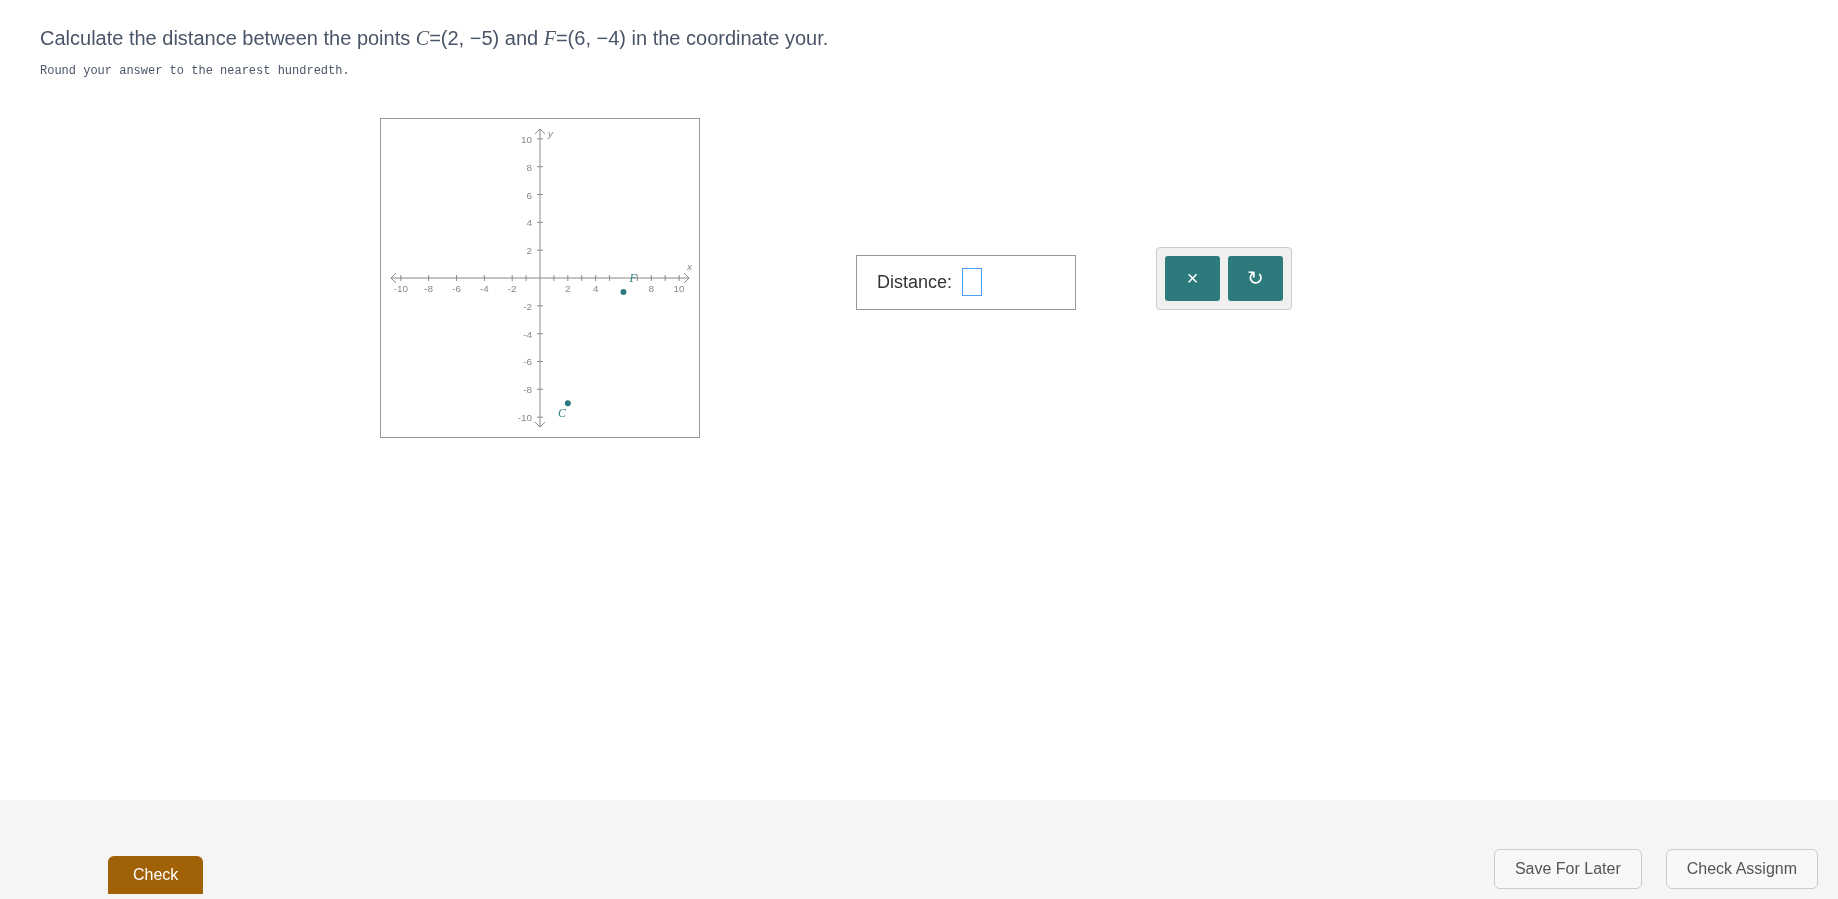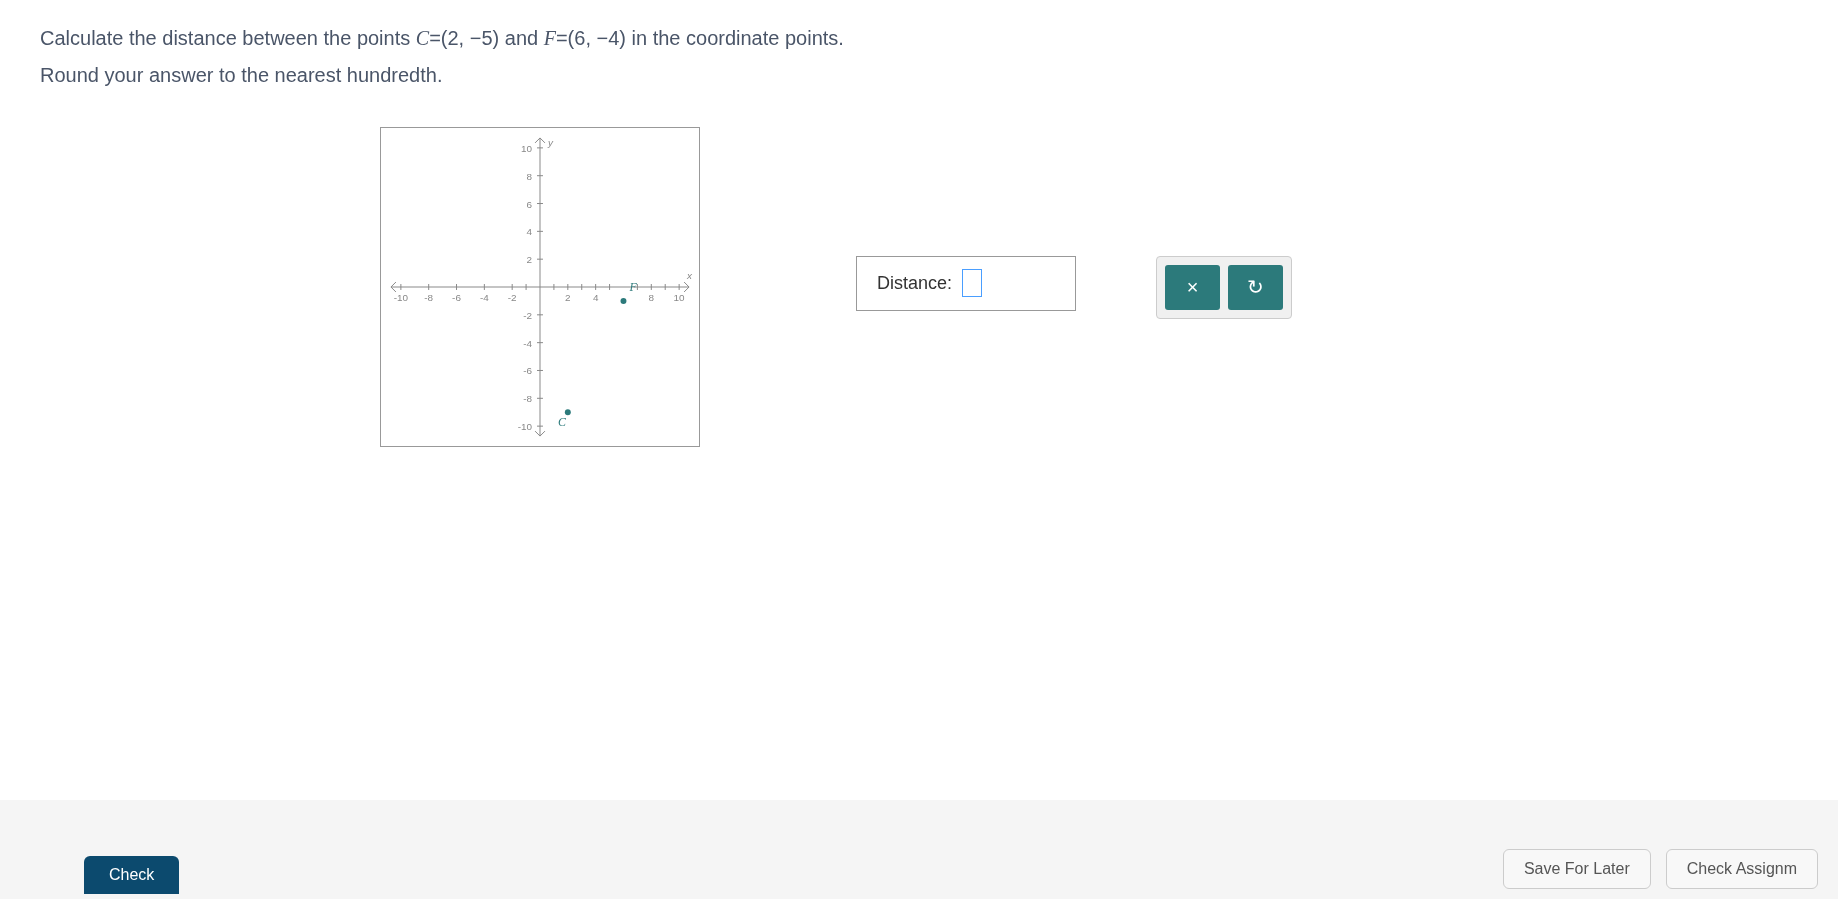--- a/index.html
+++ b/index.html
@@ -24,23 +24,24 @@
       font-size: 20px;
       color: #4a5568;
       line-height: 1.8;
       margin-bottom: 8px;
     }
     .question-text .math-var {
       font-style: italic;
       font-family: 'Times New Roman', serif;
     }
     .instruction-text {
-      font-size: 20px;
+      font-size: 12px;
       color: #4a5568;
       margin-bottom: 30px;
+      font-family: Liberation Mono, monospace;
     }
     .work-area {
       display: flex;
       align-items: center;
       gap: 120px;
       margin-top: 40px;
       margin-left: 340px;
     }
     .graph-container {
       border: 1px solid #999;
@@ -48,21 +49,21 @@
       height: 320px;
       position: relative;
       background: #fff;
     }
     .graph-svg {
       width: 100%;
       height: 100%;
     }
     .answer-section {
       display: flex;
-      align-items: flex-start;
+      align-items: flex-end;
       gap: 80px;
       padding-left: 36px;
     }
     .answer-box {
       border: 1px solid #999;
       background: #fff;
       padding: 15px 20px;
       display: flex;
       align-items: center;
       gap: 10px;
@@ -98,36 +99,36 @@
       cursor: pointer;
       display: flex;
       align-items: center;
       justify-content: center;
     }
     .bottom-bar {
       position: absolute;
       bottom: 10px;
       right: 20px;
       display: flex;
-      gap: 15px;
+      gap: 24px;
     }
     .bottom-btn {
       padding: 10px 20px;
       border: 1px solid #ccc;
       border-radius: 6px;
       background: #f8f8f8;
       color: #555;
       font-size: 16px;
       cursor: pointer;
     }
     .check-btn {
       position: absolute;
       bottom: 5px;
-      left: 84px;
-      background: #0c4a6e;
+      left: 108px;
+      background: #a16207;
       color: #fff;
       border: none;
       border-radius: 6px 6px 0 0;
       padding: 10px 25px;
       font-size: 16px;
       cursor: pointer;
     }
     .axis-text {
       font-size: 10px;
       fill: #888;
@@ -142,21 +143,21 @@
   </style>
 </head>
 <body>
 
 <div class="content-area">
   <div class="question-text">
     <span>Calculate the distance between the points </span>
     <span class="math-var">C</span><span>=(2, −5)</span>
     <span> and </span>
     <span class="math-var">F</span><span>=(6, −4)</span>
-    <span> in the coordinate points.</span>
+    <span> in the coordinate your.</span>
   </div>
   <div class="instruction-text">Round your answer to the nearest hundredth.</div>
 
   <div class="work-area">
     <div class="graph-container">
       <svg class="graph-svg" viewBox="0 0 320 320">
 
         <line x1="10" y1="160" x2="310" y2="160" stroke="#888" stroke-width="1"></line>
         <line x1="160" y1="10" x2="160" y2="310" stroke="#888" stroke-width="1"></line>
 

